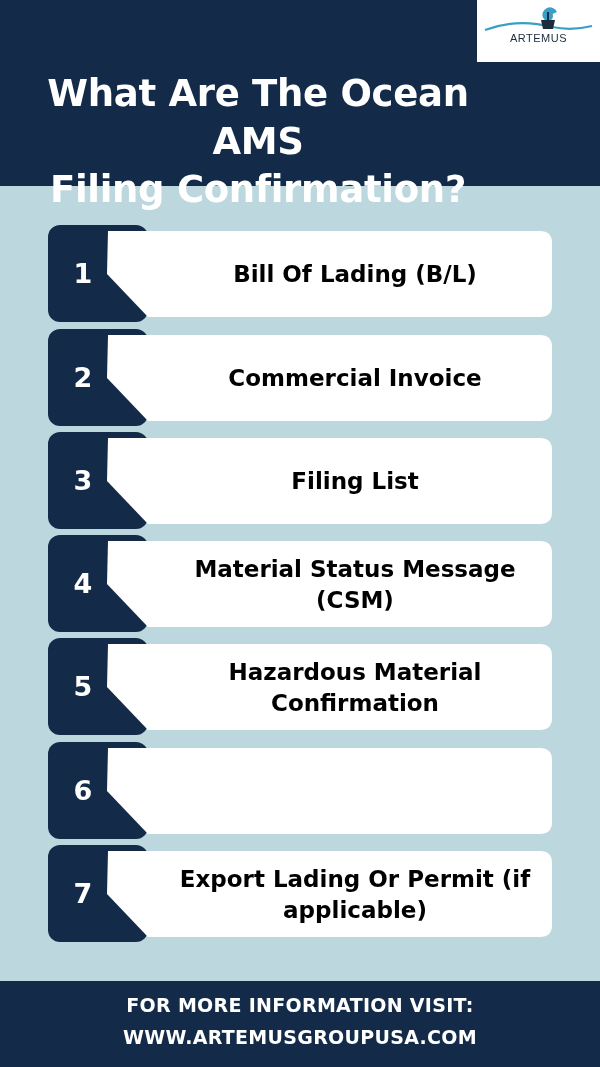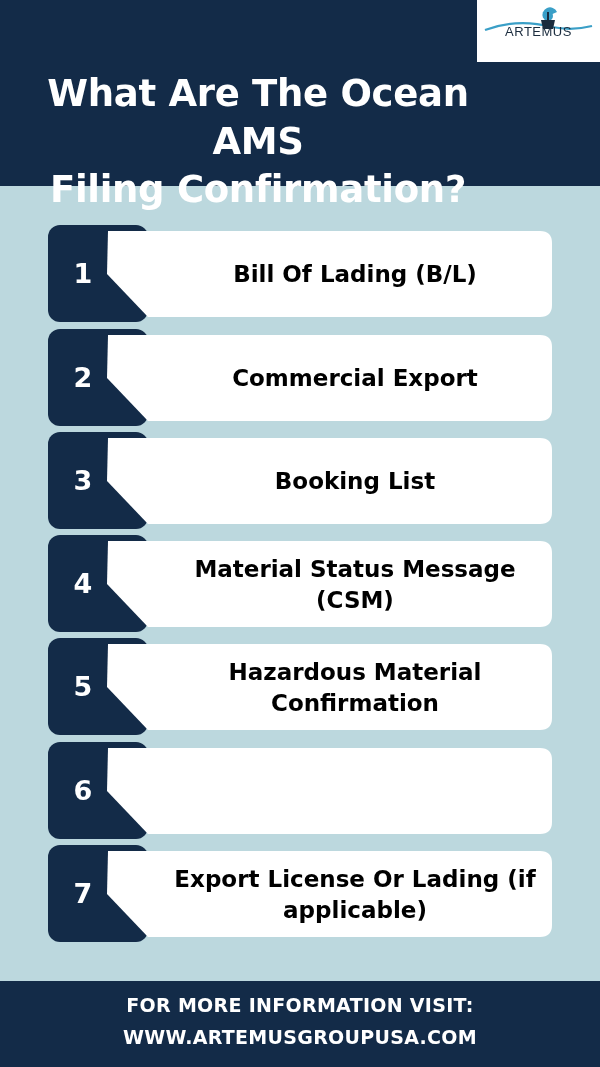--- a/index.html
+++ b/index.html
@@ -12,24 +12,24 @@
     .header {
       position: absolute; left: 0; top: 0; width: 600px; height: 186px;
       background: #132b48;
     }
     .logo-box {
       position: absolute; left: 477px; top: 0; width: 123px; height: 62px;
       background: #ffffff;
     }
     .logo-box svg { position: absolute; left: 0; top: 0; }
     .logo-text {
-      position: absolute; left: 0; width: 123px; top: 24px;
+      position: absolute; left: 0; width: 123px; top: 32px;
       text-align: center;
       font-family: "Liberation Sans", sans-serif;
-      font-size: 13px; letter-spacing: 0.5px; color: #1b2c3e;
+      font-size: 11px; letter-spacing: 0.5px; color: #1b2c3e;
     }
     .title {
       position: absolute; left: 0; top: 70px; width: 516px;
       text-align: center; color: #ffffff;
       font-family: "DejaVu Sans", sans-serif;
       font-weight: bold; font-size: 37px; line-height: 48px;
       letter-spacing: -0.3px;
     }
     .list { position: absolute; left: 0; top: 0; width: 600px; }
     .item { position: absolute; left: 48px; width: 504px; height: 97px; }
@@ -106,32 +106,32 @@
   </div>
 
   <div class="item" style="top:329px">
     <div class="tab"></div>
     <div class="card">
       <svg width="504" height="97" viewBox="0 0 504 97">
           <path d="M60 6 L492 6 Q504 6 504 18 L504 80 Q504 92 492 92 L100 92 L59 49 Z" fill="#ffffff"></path>
         </svg>
     </div>
     <div class="num">2</div>
-    <div class="label">Commercial Export</div>
+    <div class="label">Commercial Invoice</div>
   </div>
 
   <div class="item" style="top:432px">
     <div class="tab"></div>
     <div class="card">
       <svg width="504" height="97" viewBox="0 0 504 97">
           <path d="M60 6 L492 6 Q504 6 504 18 L504 80 Q504 92 492 92 L100 92 L59 49 Z" fill="#ffffff"></path>
         </svg>
     </div>
     <div class="num">3</div>
-    <div class="label">Booking List</div>
+    <div class="label">Filing List</div>
   </div>
 
   <div class="item" style="top:535px">
     <div class="tab"></div>
     <div class="card">
       <svg width="504" height="97" viewBox="0 0 504 97">
           <path d="M60 6 L492 6 Q504 6 504 18 L504 80 Q504 92 492 92 L100 92 L59 49 Z" fill="#ffffff"></path>
         </svg>
     </div>
     <div class="num">4</div>
@@ -160,20 +160,20 @@
   </div>
 
   <div class="item" style="top:845px">
     <div class="tab"></div>
     <div class="card">
       <svg width="504" height="97" viewBox="0 0 504 97">
           <path d="M60 6 L492 6 Q504 6 504 18 L504 80 Q504 92 492 92 L100 92 L59 49 Z" fill="#ffffff"></path>
         </svg>
     </div>
     <div class="num">7</div>
-    <div class="label">Export License Or Lading (if applicable)</div>
+    <div class="label">Export Lading Or Permit (if applicable)</div>
   </div>
 </div>
 
 <div class="footer">
   <div class="footer-line fl1">FOR MORE INFORMATION VISIT:</div>
   <div class="footer-line fl2">WWW.ARTEMUSGROUPUSA.COM</div>
 </div>
 
 </body></html>

